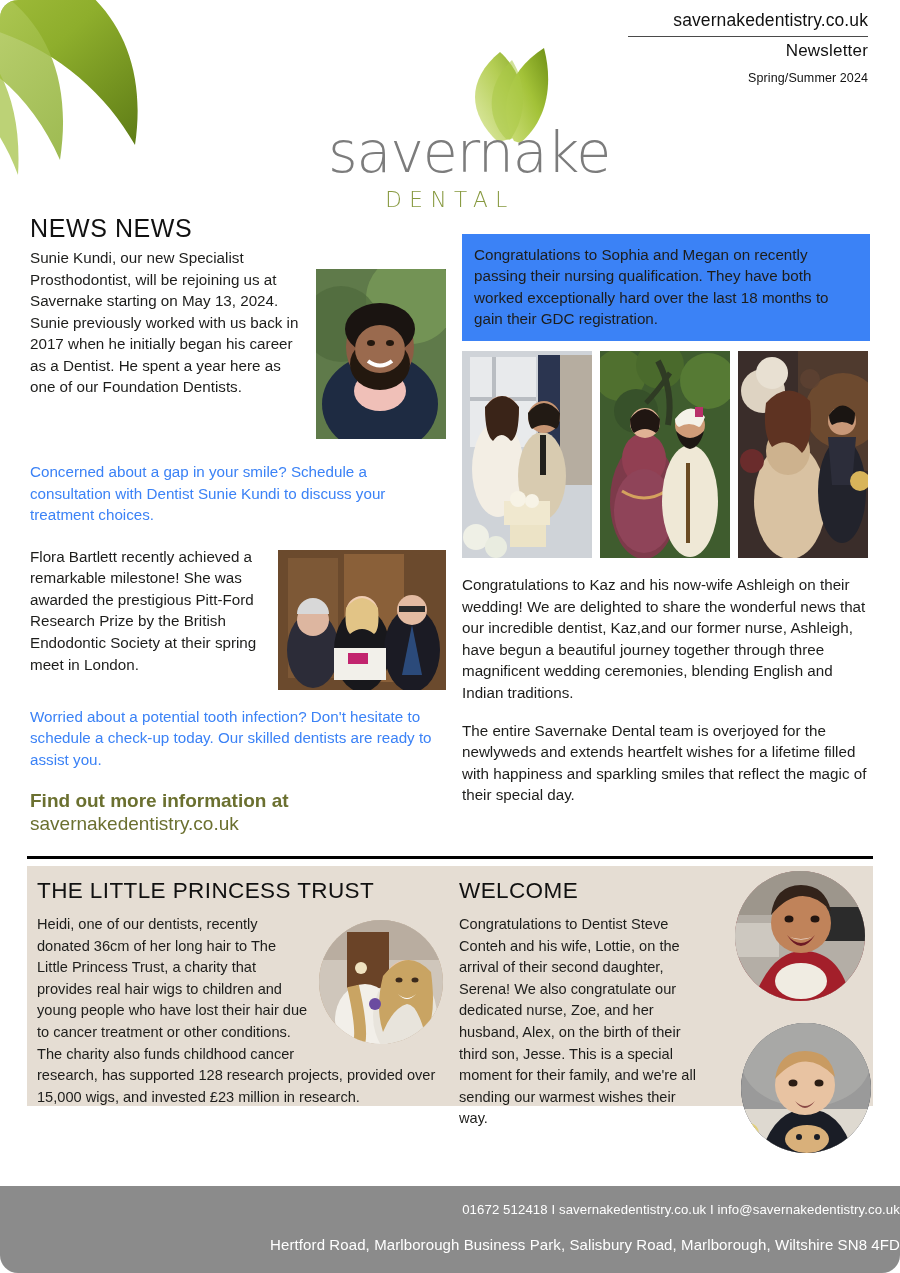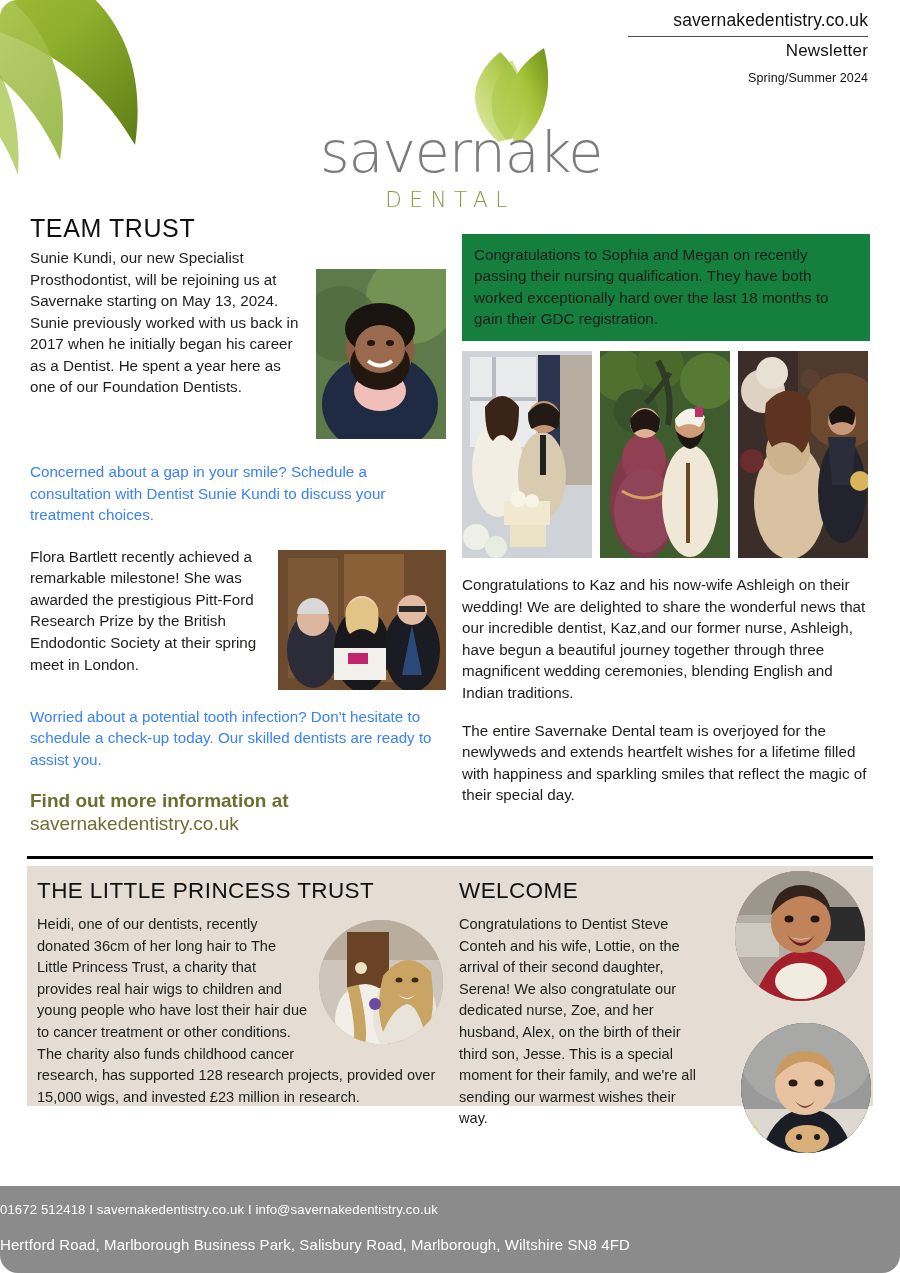--- a/index.html
+++ b/index.html
@@ -19,21 +19,21 @@
   .masthead { position: absolute; top: 10px; right: 32px; width: 240px; text-align: right; }
   .site-url { font-size: 17.5px; letter-spacing: .1px; color: #111; padding-bottom: 5px; }
   .rule-thin { border-bottom: 1.5px solid #4a4a4a; margin-bottom: 4px; }
   .newsletter-word { font-size: 17px; color: #111; letter-spacing: .2px; }
   .issue-date { font-size: 12.5px; color: #111; margin-top: 10px; letter-spacing: .1px; }
 
   .logo-block { position: absolute; top: 42px; left: 0; width: 900px; text-align: center; }
   .logo-wrap { display: inline-block; position: relative; width: 260px; height: 165px; }
   .logo-mark { position: absolute; top: 0; left: 108px; width: 130px; height: 105px; }
   .logo-word {
-    position: absolute; top: 82px; left: 0; width: 260px;
+    position: absolute; top: 82px; left: 8px; width: 260px;
     font-size: 57px; color: #7c7c7c; letter-spacing: -1.2px;
     font-family: "DejaVu Sans", sans-serif; font-weight: 300; line-height: 1;
   }
   .logo-sub {
     position: absolute; top: 145px; left: 0; width: 260px;
     font-size: 21.5px; color: #87993f; letter-spacing: 7.5px; text-align: center;
     font-family: "DejaVu Sans", sans-serif; font-weight: 300;
   }
 
   
@@ -58,21 +58,21 @@
     float: right; width: 130px; height: 170px; margin: 22px 2px 6px 12px;
     background: #3b4a36; position: relative; overflow: hidden;
   }
   .photo-flora {
     float: right; width: 168px; height: 140px; margin: 4px 2px 6px 14px;
     background: #6a4a2c; position: relative; overflow: hidden;
   }
 
   
   .congrats-box {
-    background: #15803d; padding: 10px 12px 12px 12px; width: 408px;
+    background: #3b82f6; padding: 10px 12px 12px 12px; width: 408px;
   }
   .congrats-box p { font-size: 15.2px; line-height: 1.4; color: #1d1d1b; }
 
   
   .photo-strip { display: flex; gap: 8px; margin-top: 10px; width: 408px; }
   .wed-photo { width: 130px; height: 207px; position: relative; overflow: hidden; background: #777; }
 
   
   .divider { position: absolute; left: 27px; top: 856px; width: 846px; border-top: 3px solid #000; }
 
@@ -97,21 +97,21 @@
     border-radius: 50%; overflow: hidden; background: #8a3038;
   }
   .baby2 {
     position: absolute; left: 714px; top: 157px; width: 130px; height: 130px;
     border-radius: 50%; overflow: hidden; background: #2a2e38;
   }
 
   
   .footer {
     position: absolute; left: 0; top: 1186px; width: 900px; height: 87px;
-    background: #8b8b8b; color: #fff; text-align: left;
+    background: #8b8b8b; color: #fff; text-align: right;
   }
   .footer-line1 { font-size: 13.2px; padding-top: 16px; letter-spacing: .1px; }
   .footer-line2 { font-size: 15px; padding-top: 19px; letter-spacing: .1px; }
 
   .clearfix::after { content: ""; display: table; clear: both; }
 </style>
 </head>
 <body>
 
 <div class="page">
@@ -160,21 +160,21 @@
         <path d="M78,97 C58,76 58,42 84,18 C100,44 98,76 82,98 Z" fill="#a9c845" opacity="0.55"></path>
       </svg>
       <div class="logo-word">savernake</div>
       <div class="logo-sub">DENTAL</div>
     </div>
   </div>
 
   <div class="main">
 
     <div class="col-left">
-      <h2 class="section-head">TEAM TRUST</h2>
+      <h2 class="section-head">NEWS NEWS</h2>
 
       <div class="clearfix">
         <div class="photo-sunie">
           <svg viewBox="0 0 130 170" width="130" height="170">
             <rect width="130" height="170" fill="#5f7a4a"></rect>
             <circle cx="95" cy="30" r="45" fill="#789a58" opacity="0.8"></circle>
             <circle cx="25" cy="55" r="38" fill="#4e6a3c" opacity="0.7"></circle>
             <ellipse cx="64" cy="135" rx="58" ry="50" fill="#1e2b42"></ellipse>
             <ellipse cx="64" cy="122" rx="26" ry="20" fill="#f0c0b8"></ellipse>
             <ellipse cx="64" cy="78" rx="34" ry="40" fill="#8c5c44"></ellipse>

